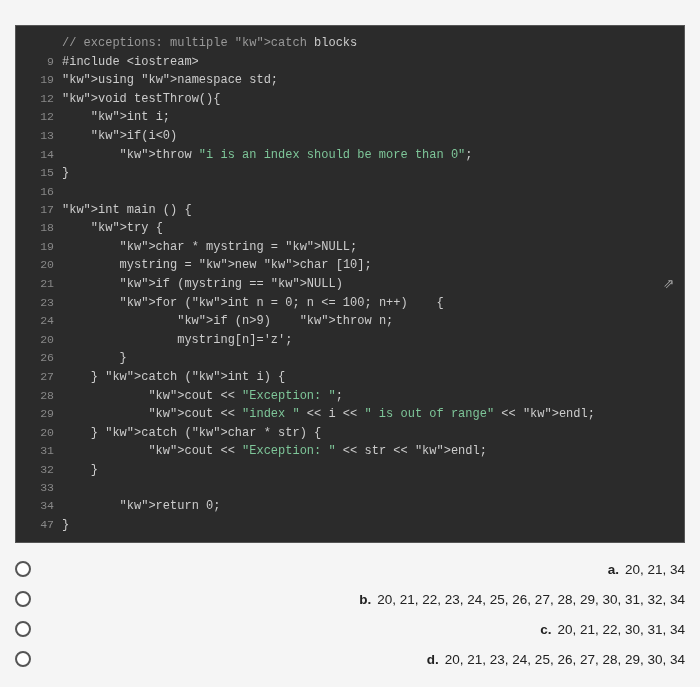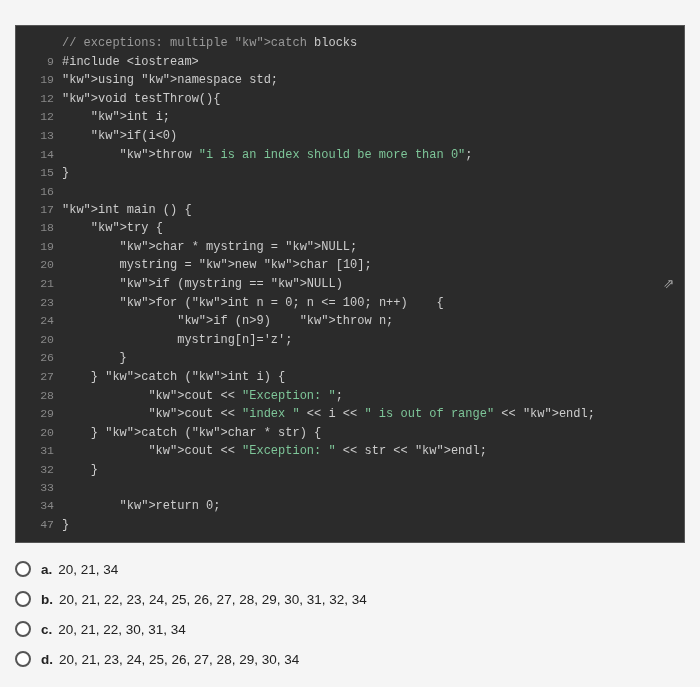--- a/index.html
+++ b/index.html
@@ -57,20 +57,21 @@
     }
     .options-list {
       list-style: none;
       margin-top: 5px;
     }
     .option-item {
       display: flex;
       align-items: center;
       margin-bottom: 14px;
       cursor: pointer;
+      justify-content: space-between;
     }
     .radio-circle {
       width: 16px;
       height: 16px;
       border-radius: 50%;
       border: 2px solid #555;
       margin-right: 10px;
       flex-shrink: 0;
       background: #fff;
     }

